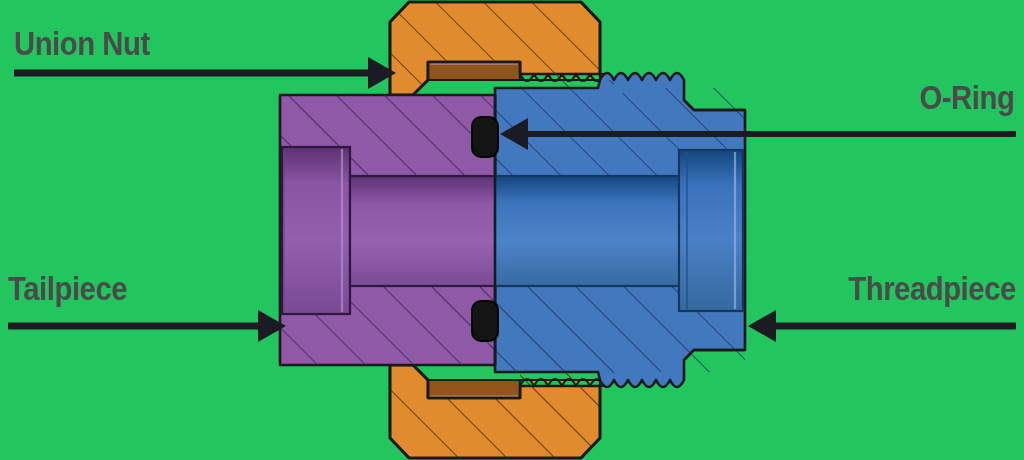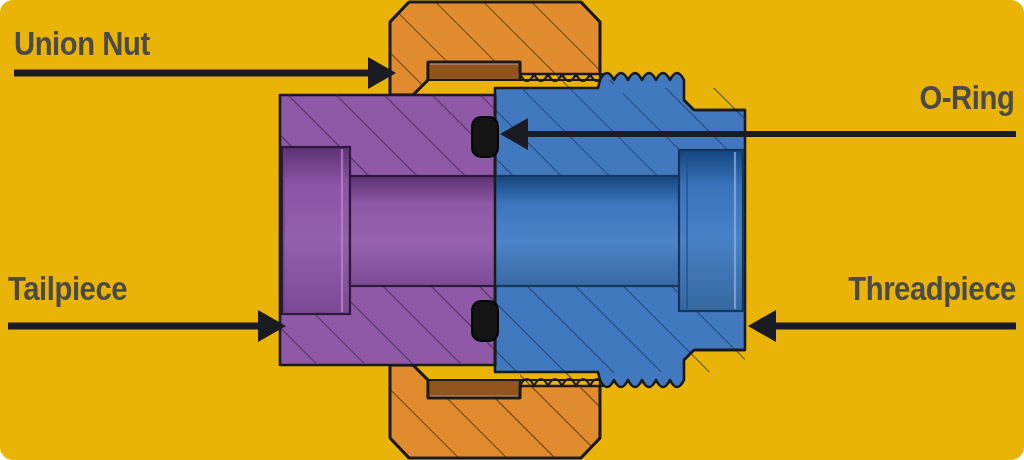--- a/index.html
+++ b/index.html
@@ -1,18 +1,18 @@
 <!DOCTYPE html>
 <html><head>
 <meta charset="utf-8">
 <style>
   html,body{margin:0;padding:0;background:#ffffff;}
   body{width:1024px;height:460px;overflow:hidden;
        font-family:"Liberation Sans","DejaVu Sans",sans-serif;}
-  #stage{position:relative;width:1024px;height:460px;background:#eab308;border-radius:13px;}
+  #stage{position:relative;width:1024px;height:460px;background:#22c55e;}
   #diagram{position:absolute;left:0;top:0;width:1024px;height:460px;}
   .lbl{position:absolute;color:#4a4a4a;font-weight:bold;
        font-family:"Liberation Sans","DejaVu Sans",sans-serif;
        font-size:34px;line-height:1;letter-spacing:-0.5px;
        transform:scaleX(0.86);white-space:nowrap;}
   #lbl-union{left:14px;top:26px;transform-origin:left top;}
   #lbl-tail{left:8px;top:271px;transform-origin:left top;}
   #lbl-oring{right:10px;top:80px;transform-origin:right top;}
   #lbl-thread{right:8px;top:271px;transform-origin:right top;}
 </style>

